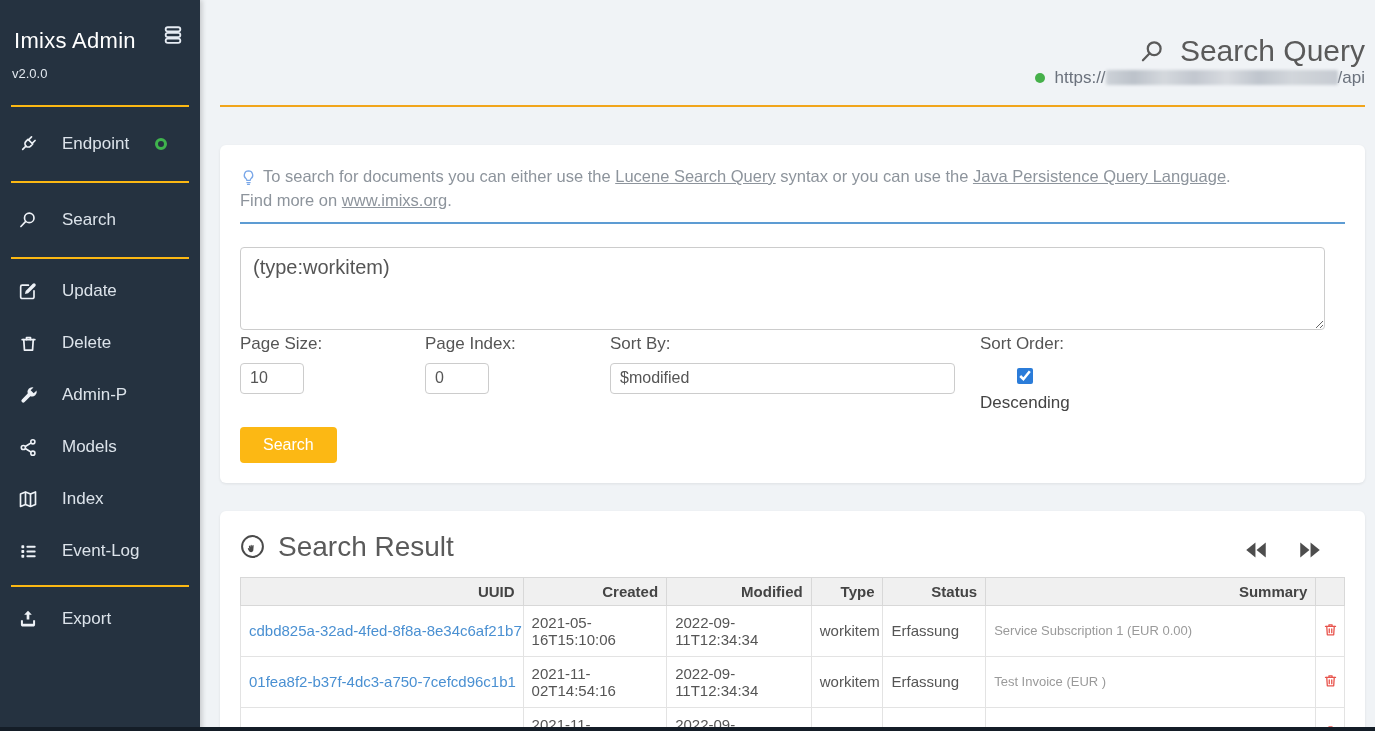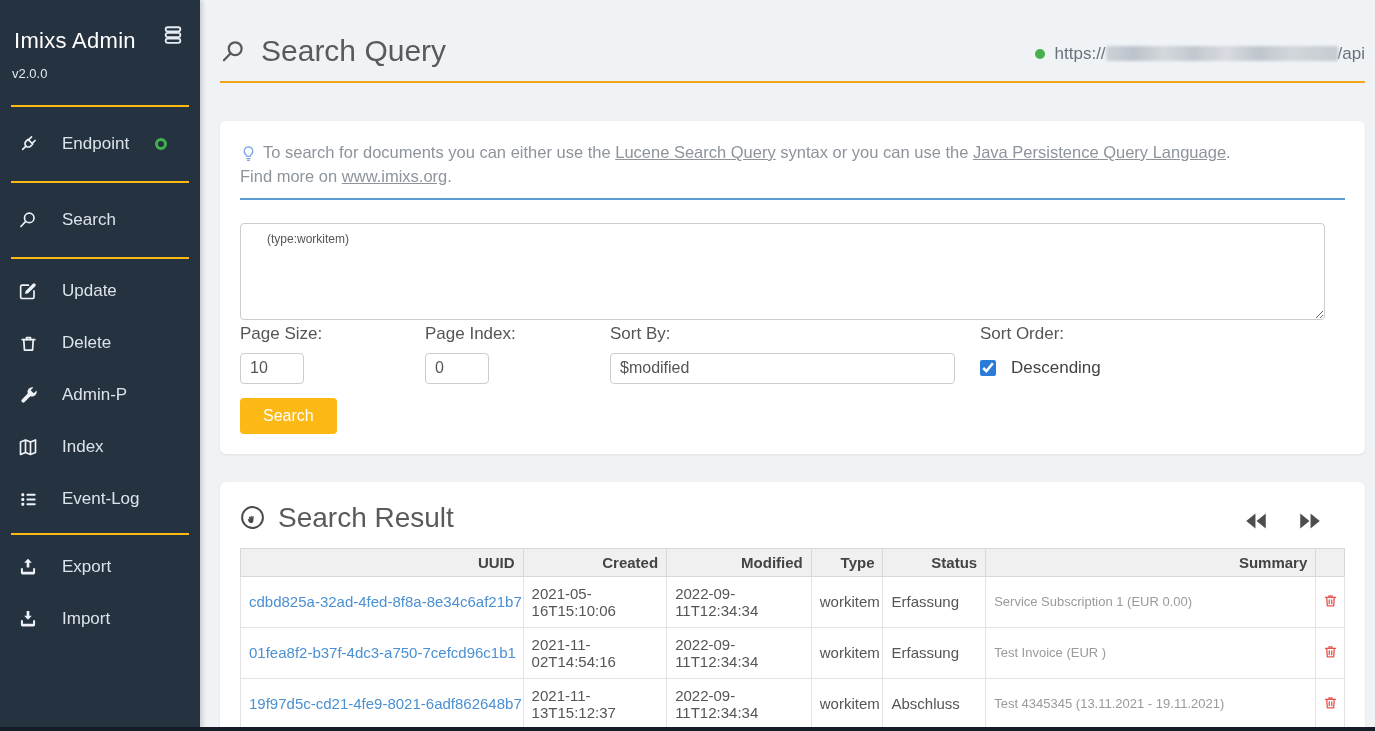--- a/index.html
+++ b/index.html
@@ -32,21 +32,21 @@
   .nav-group-pad { padding: 11px 0; }
   .nav-group-list { padding: 6px 0 8px 0; }
   .nav-icon { width: 24px; display: flex; justify-content: center; color: #eef2f7; flex: none; }
   .status-ring { width: 12px; height: 12px; border: 3px solid #3fb44d; border-radius: 50%; margin-left: 4px; }
 
   
   .main { margin-left: 200px; padding: 20px 10px 0 20px; }
 
   .page-header {
     display: flex; justify-content: space-between; align-items: flex-end;
-    border-bottom: 2px solid #f1a51b; padding: 14px 0 13px 0;
+    border-bottom: 2px solid #f1a51b; padding: 14px 0 13px 0; flex-direction: column;
   }
   .page-title-wrap { display: flex; align-items: center; gap: 14px; color: #5a5a5a; }
   .page-title { font-size: 30px; font-weight: 400; color: #5a5a5a; }
   .endpoint-url { display: flex; align-items: center; gap: 10px; font-size: 17px; color: #6a717c; padding-bottom: 4px; }
   .green-dot { width: 10px; height: 10px; border-radius: 50%; background: #46b04a; }
   .redacted {
     display: inline-block; width: 232px; height: 15px; border-radius: 2px; vertical-align: -2px;
     background: linear-gradient(90deg,#cdd2d8 0%,#bcc2ca 12%,#d4d8dd 25%,#c2c7cf 38%,#d8dbe0 52%,#bfc5cd 66%,#d2d6db 80%,#c6cbd2 100%);
     filter: blur(1.5px);
   }
@@ -58,40 +58,40 @@
   }
   .panel.results { margin-top: 28px; padding-bottom: 30px; }
 
   
   .tip { font-size: 16.5px; color: #8d949c; line-height: 1.45; }
   .tip a { color: #8d949c; text-decoration: underline; cursor: pointer; }
   .bulb { color: #7aa7e8; margin-right: 6px; vertical-align: -4px; display: inline-block; }
   .blue-hr { border: none; border-top: 2px solid #5d9cd3; margin: 9px 0 0 0; }
 
   textarea.query {
-    width: calc(100% - 20px); height: 97px; margin-top: 23px;
+    width: calc(100% - 20px); height: 83px; margin-top: 23px;
     border: 1px solid #ccc; border-radius: 4px; resize: vertical;
     font-family: "Liberation Sans", "DejaVu Sans", sans-serif;
-    font-size: 12px; color: #555; padding: 8px 26px; outline: none;
+    font-size: 20px; color: #555; padding: 8px 12px; outline: none;
   }
 
   .form-row { display: flex; }
   .form-col { display: flex; flex-direction: column; }
   .form-col.c1 { width: 185px; }
   .form-col.c2 { width: 185px; }
   .form-col.c3 { width: 370px; }
   .form-label { font-size: 17px; color: #555; margin-bottom: 9px; }
   .text-input {
     border: 1px solid #ccc; border-radius: 4px; height: 31px;
     font-family: "Liberation Sans", "DejaVu Sans", sans-serif;
     font-size: 16px; color: #555; padding: 4px 9px; outline: none;
   }
   .w-small { width: 64px; }
   .w-sort { width: 345px; }
-  .check-row { display: flex; align-items: center; gap: 15px; margin-top: 5px; }
+  .check-row { display: flex; align-items: center; gap: 9px; margin-top: 5px; flex-direction: column; }
   .check-row input { width: 16px; height: 16px; accent-color: #2b7cd9; cursor: pointer; }
   .check-label { font-size: 17px; color: #444; }
 
   .btn-search {
     margin-top: 14px; background: #fcb814; color: #fff; border: none; border-radius: 4px;
     font-family: "Liberation Sans", "DejaVu Sans", sans-serif;
     font-size: 16px; padding: 9px 23px; cursor: pointer;
   }
 
   
@@ -189,20 +189,31 @@
     <div class="nav-item">
       <span class="nav-icon">
         <svg width="19" height="19" viewBox="0 0 24 24" fill="currentColor">
           <path d="M22.2 5.7a6 6 0 0 1-7.8 7.3L7.1 20.3a2.4 2.4 0 1 1-3.4-3.4l7.3-7.3a6 6 0 0 1 7.3-7.8L14.7 5.4l3.9 3.9 3.6-3.6z"></path>
         </svg>
       </span>
       <span>Admin-P</span>
     </div>
     <div class="nav-item">
       <span class="nav-icon">
+        <svg width="19" height="19" viewBox="0 0 24 24" fill="none" stroke="currentColor" stroke-width="2">
+          <circle cx="17.5" cy="4.8" r="2.6"></circle>
+            <circle cx="5.5" cy="12" r="2.6"></circle>
+            <circle cx="17.5" cy="19.2" r="2.6"></circle>
+          <path d="M7.9 10.7l7.2-4.4M7.9 13.3l7.2 4.4"></path>
+        </svg>
+      </span>
+      <span>Models</span>
+    </div>
+    <div class="nav-item">
+      <span class="nav-icon">
         <svg width="20" height="20" viewBox="0 0 24 24" fill="none" stroke="currentColor" stroke-width="2" stroke-linejoin="round">
           <path d="M3 6l6-2.5 6 2.5 6-2.5v15l-6 2.5-6-2.5-6 2.5V6z"></path>
           <path d="M9 3.5v15"></path>
             <path d="M15 6v15"></path>
         </svg>
       </span>
       <span>Index</span>
     </div>
     <div class="nav-item">
       <span class="nav-icon">
@@ -222,29 +233,20 @@
 
   <div class="nav-group-list">
     <div class="nav-item">
       <span class="nav-icon">
         <svg width="20" height="20" viewBox="0 0 24 24" fill="currentColor">
           <path d="M12 2.2l4.6 4.8h-3v5.5h-3.2V7h-3L12 2.2z"></path>
           <path d="M3.5 13.5v5.3c0 1.2 1 2.2 2.2 2.2h12.6c1.2 0 2.2-1 2.2-2.2v-5.3h-2.4v4.1H5.9v-4.1H3.5z"></path>
         </svg>
       </span>
       <span>Export</span>
-    </div>
-    <div class="nav-item">
-      <span class="nav-icon">
-        <svg width="20" height="20" viewBox="0 0 24 24" fill="currentColor">
-          <path d="M12 12.8L7.4 8h3V2.5h3.2V8h3L12 12.8z"></path>
-          <path d="M3.5 13.5v5.3c0 1.2 1 2.2 2.2 2.2h12.6c1.2 0 2.2-1 2.2-2.2v-5.3h-2.4v4.1H5.9v-4.1H3.5z"></path>
-        </svg>
-      </span>
-      <span>Import</span>
     </div>
   </div>
 </div>
 
 <div class="main">
 
   <div class="page-header">
     <div class="page-title-wrap">
       <span>
         <svg width="27" height="27" viewBox="0 0 24 24" fill="none" stroke="currentColor" stroke-width="2" stroke-linecap="round">

